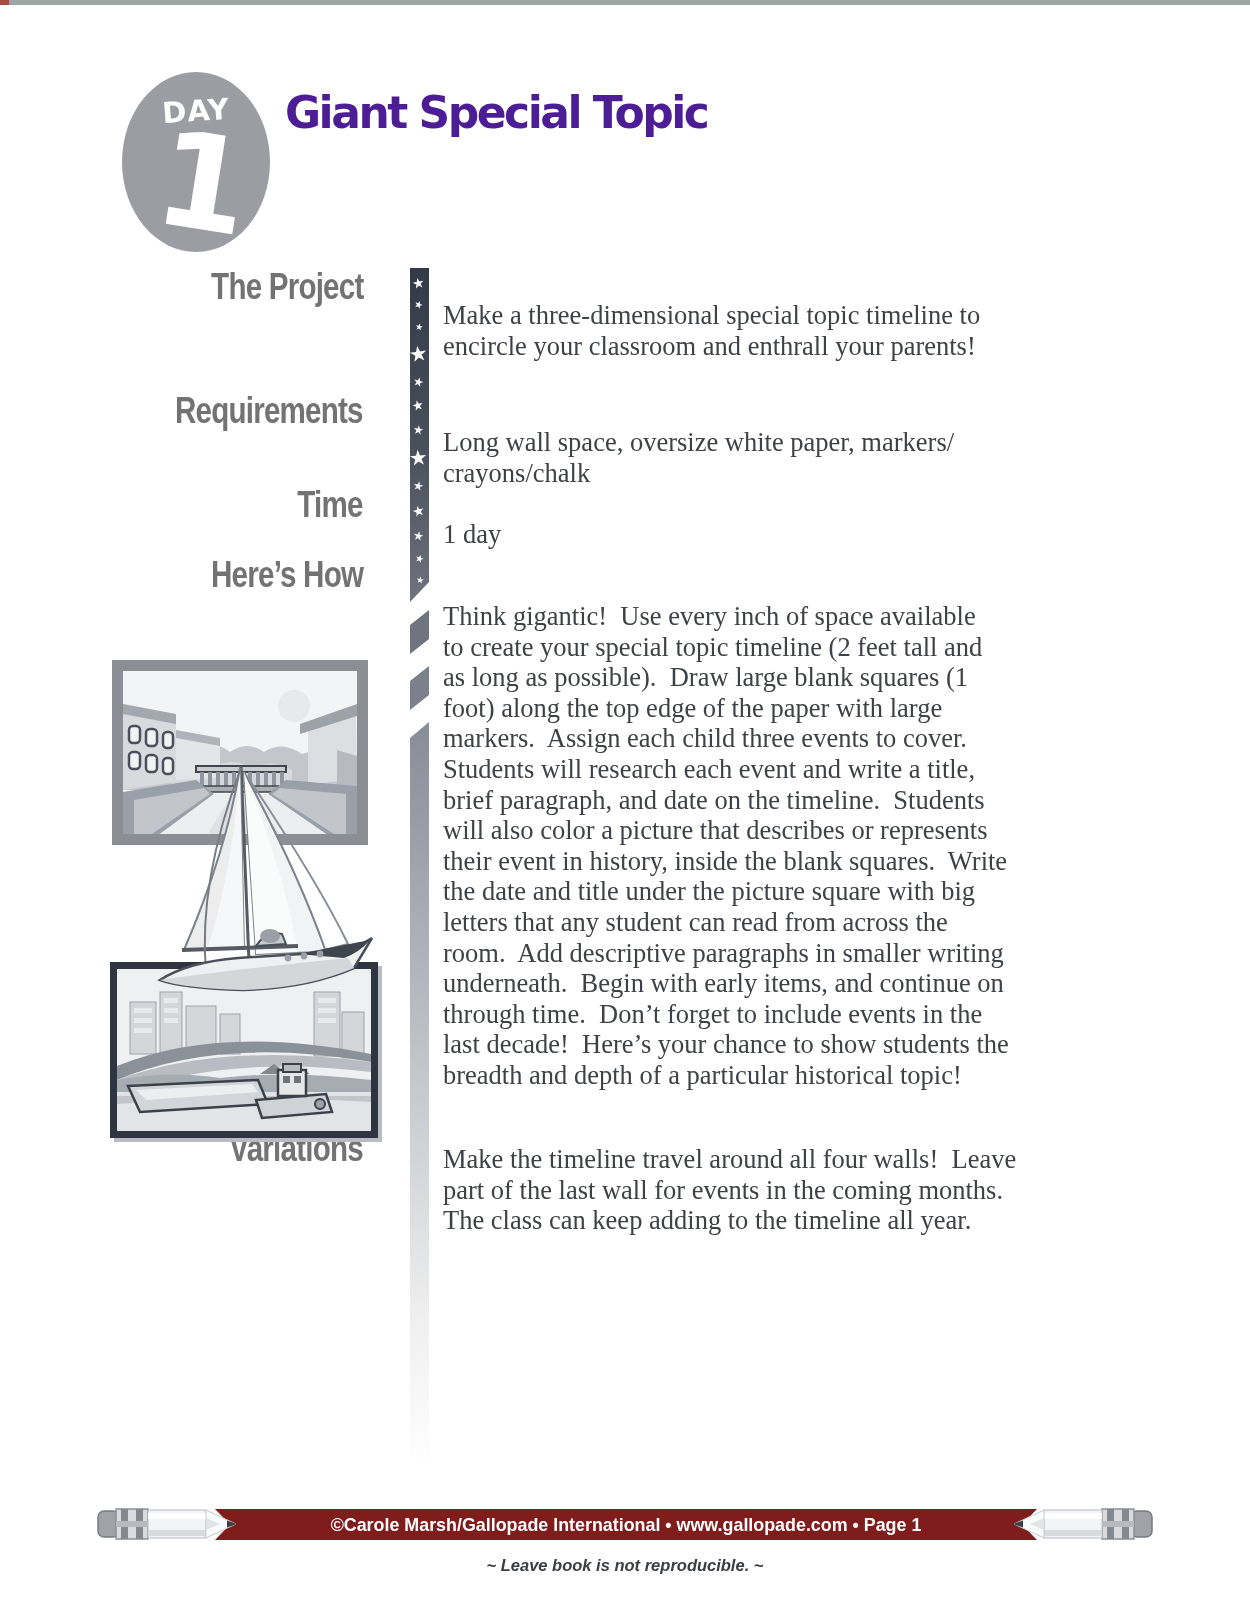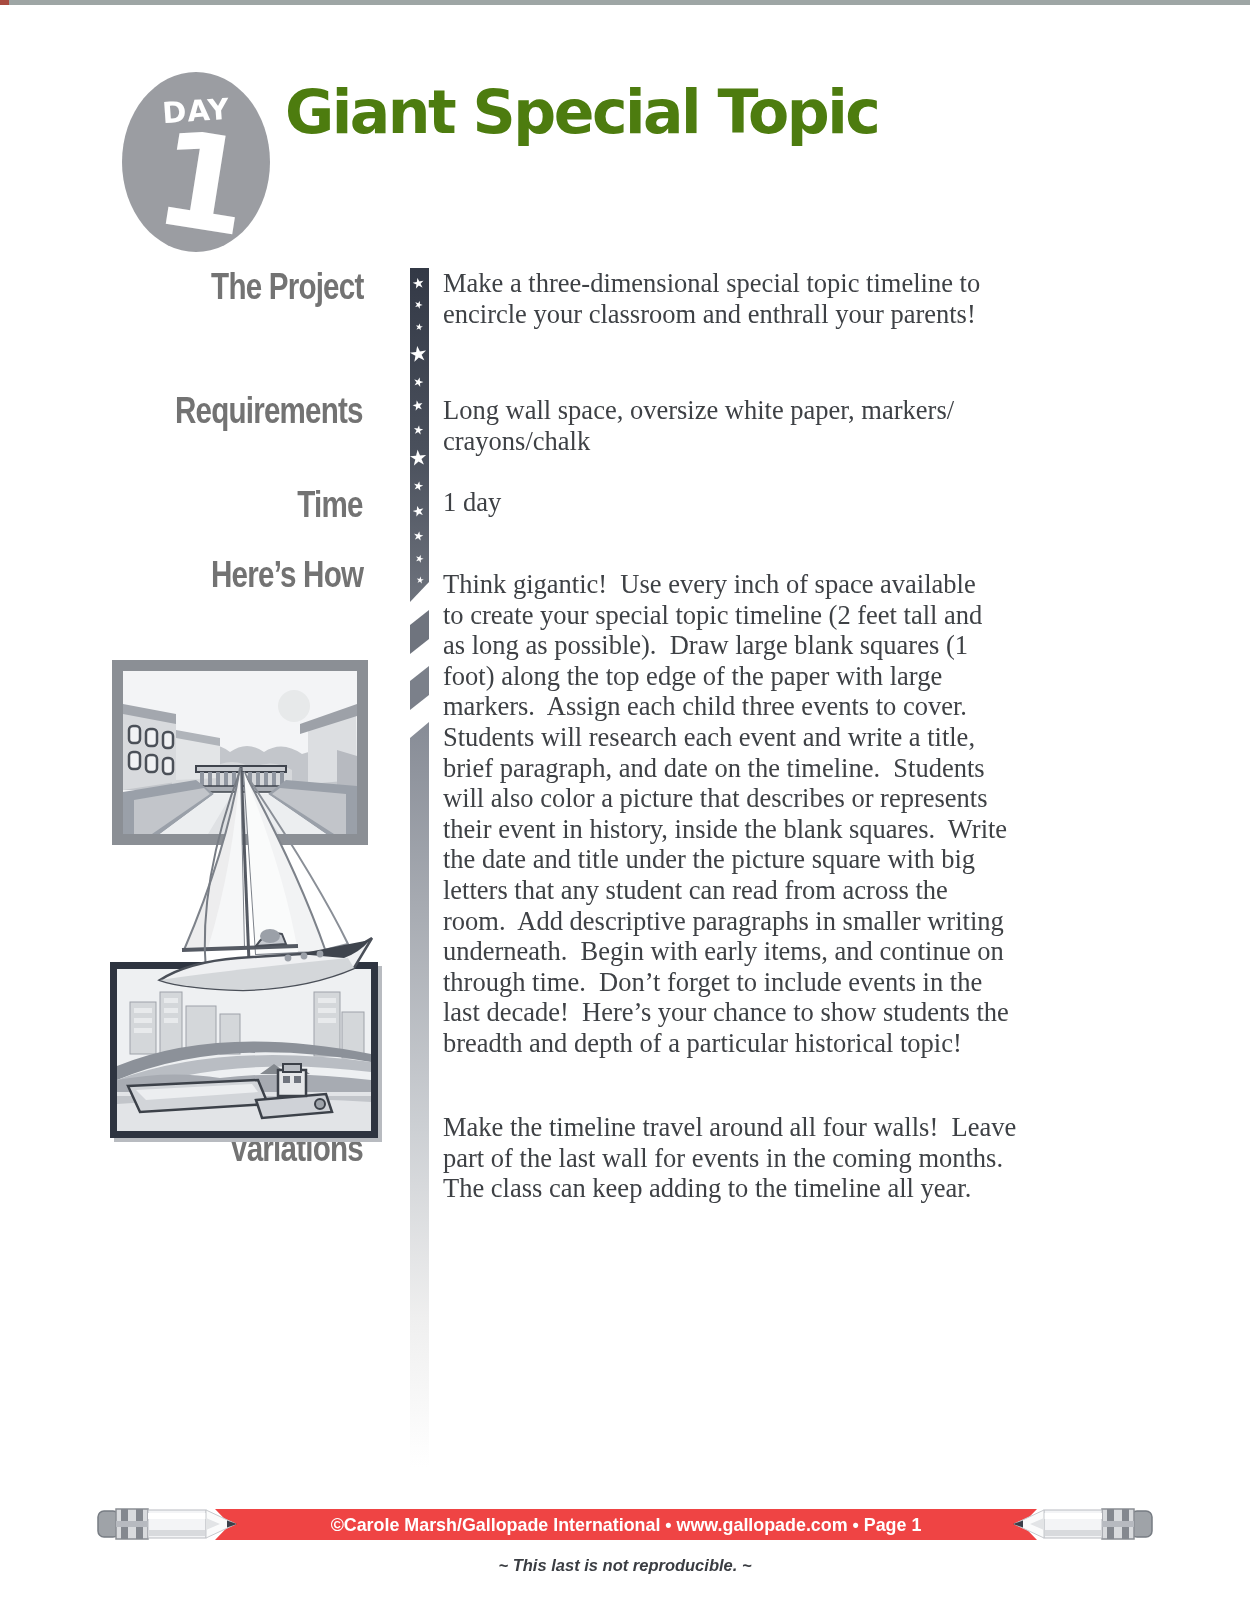--- a/index.html
+++ b/index.html
@@ -12,22 +12,22 @@
 
   
   .day-badge{position:absolute;left:122px;top:72px;width:148px;height:180px;border-radius:50%;
              background:#9b9da2;}
   .day-badge .day-word{position:absolute;left:0;right:0;top:22px;text-align:center;color:#fff;
              font-family:"DejaVu Sans", sans-serif;font-weight:bold;font-size:29px;letter-spacing:1px;
              transform:rotate(-4deg);}
   .day-badge .day-num{position:absolute;left:14px;right:0;top:34px;text-align:center;color:#fff;
              font-family:"DejaVu Sans", sans-serif;font-weight:bold;font-size:132px;
              transform:rotate(9deg);}
-  .page-title{position:absolute;left:285px;top:72px;color:#4d7c0f;
-             font-family:"DejaVu Sans", sans-serif;font-weight:bold;font-size:60px;
+  .page-title{position:absolute;left:285px;top:72px;color:#4c1d95;
+             font-family:"DejaVu Sans", sans-serif;font-weight:bold;font-size:44px;
              letter-spacing:-2.5px;line-height:81px;white-space:nowrap;}
 
   
   .side-label{position:absolute;left:0;width:363px;text-align:right;color:#737373;
              font-family:"Liberation Sans", sans-serif;font-weight:bold;font-size:37px;
              line-height:37px;white-space:nowrap;}
   .side-label span{display:inline-block;transform:scaleX(0.80);transform-origin:100% 50%;
              letter-spacing:-1px;}
 
   
@@ -39,28 +39,28 @@
   .chev{position:absolute;left:410px;width:19px;height:44px;
              clip-path:polygon(0 34%,100% 0,100% 66%,0 100%);}
   .chev1{top:610px;background:#6f747e;}
   .chev2{top:666px;background:#7b808a;}
   .tail-bar{position:absolute;left:410px;top:722px;width:19px;height:745px;
              clip-path:polygon(0 16px,100% 0,100% 100%,0 100%);
              background:linear-gradient(180deg,#878c96 0%,#a7abb2 25%,#cdd0d4 55%,#efefef 80%,#ffffff 100%);}
 
   
   .body-text{position:absolute;left:443px;width:700px;color:#3e4145;font-size:26.5px;
-             line-height:30.6px;white-space:pre-wrap;}
+             line-height:30.6px;white-space:pre-wrap;margin-top:32px;}
 
   
   .illus{position:absolute;}
   #illus2{box-shadow:4px 4px 0 #b8bbc0;}
 
   
-  .footer-banner{position:absolute;left:215px;top:1509px;width:822px;height:31px;background:#ef4444;
+  .footer-banner{position:absolute;left:215px;top:1509px;width:822px;height:31px;background:#7f1d1d;
              clip-path:polygon(0 0,100% 0,calc(100% - 15px) 50%,100% 100%,0 100%,15px 50%);}
   .footer-banner .credit{position:absolute;left:0;right:0;top:0;bottom:0;display:flex;
              align-items:center;justify-content:center;color:#ffffff;
              font-family:"Liberation Sans", sans-serif;font-weight:bold;font-size:19px;
              transform:scaleX(0.94);white-space:nowrap;}
   .pencil{position:absolute;top:1504px;width:150px;height:40px;}
   .pencil.flip{transform:scaleX(-1);}
   .repro-note{position:absolute;left:0;top:1556px;width:100%;text-align:center;color:#3a3d42;
              font-family:"Liberation Sans", sans-serif;font-style:italic;font-weight:bold;
              font-size:16.5px;}
@@ -283,15 +283,15 @@
       <rect x="20" y="17" width="32" height="6" fill="#b7bac0"></rect>
       <rect x="52" y="6" width="58" height="28" fill="#f3f4f6" stroke="#b9bcc1" stroke-width="1"></rect>
       <rect x="52" y="9" width="58" height="6" fill="#ffffff"></rect>
       <rect x="52" y="26" width="58" height="6" fill="#d8dadd"></rect>
       <polygon points="110,6 140,20 110,34" fill="#fafbfb" stroke="#c6c9cd" stroke-width="1"></polygon>
       <polygon points="110,14 124,20 110,26" fill="#e2e4e6"></polygon>
       <polygon points="131,16.5 141,20 131,23.5" fill="#3a3f49"></polygon>
     </svg>
   </div>
 
-  <div class="repro-note">~ This last is not reproducible. ~</div>
+  <div class="repro-note">~ Leave book is not reproducible. ~</div>
 
 </div>
 
 </body></html>

